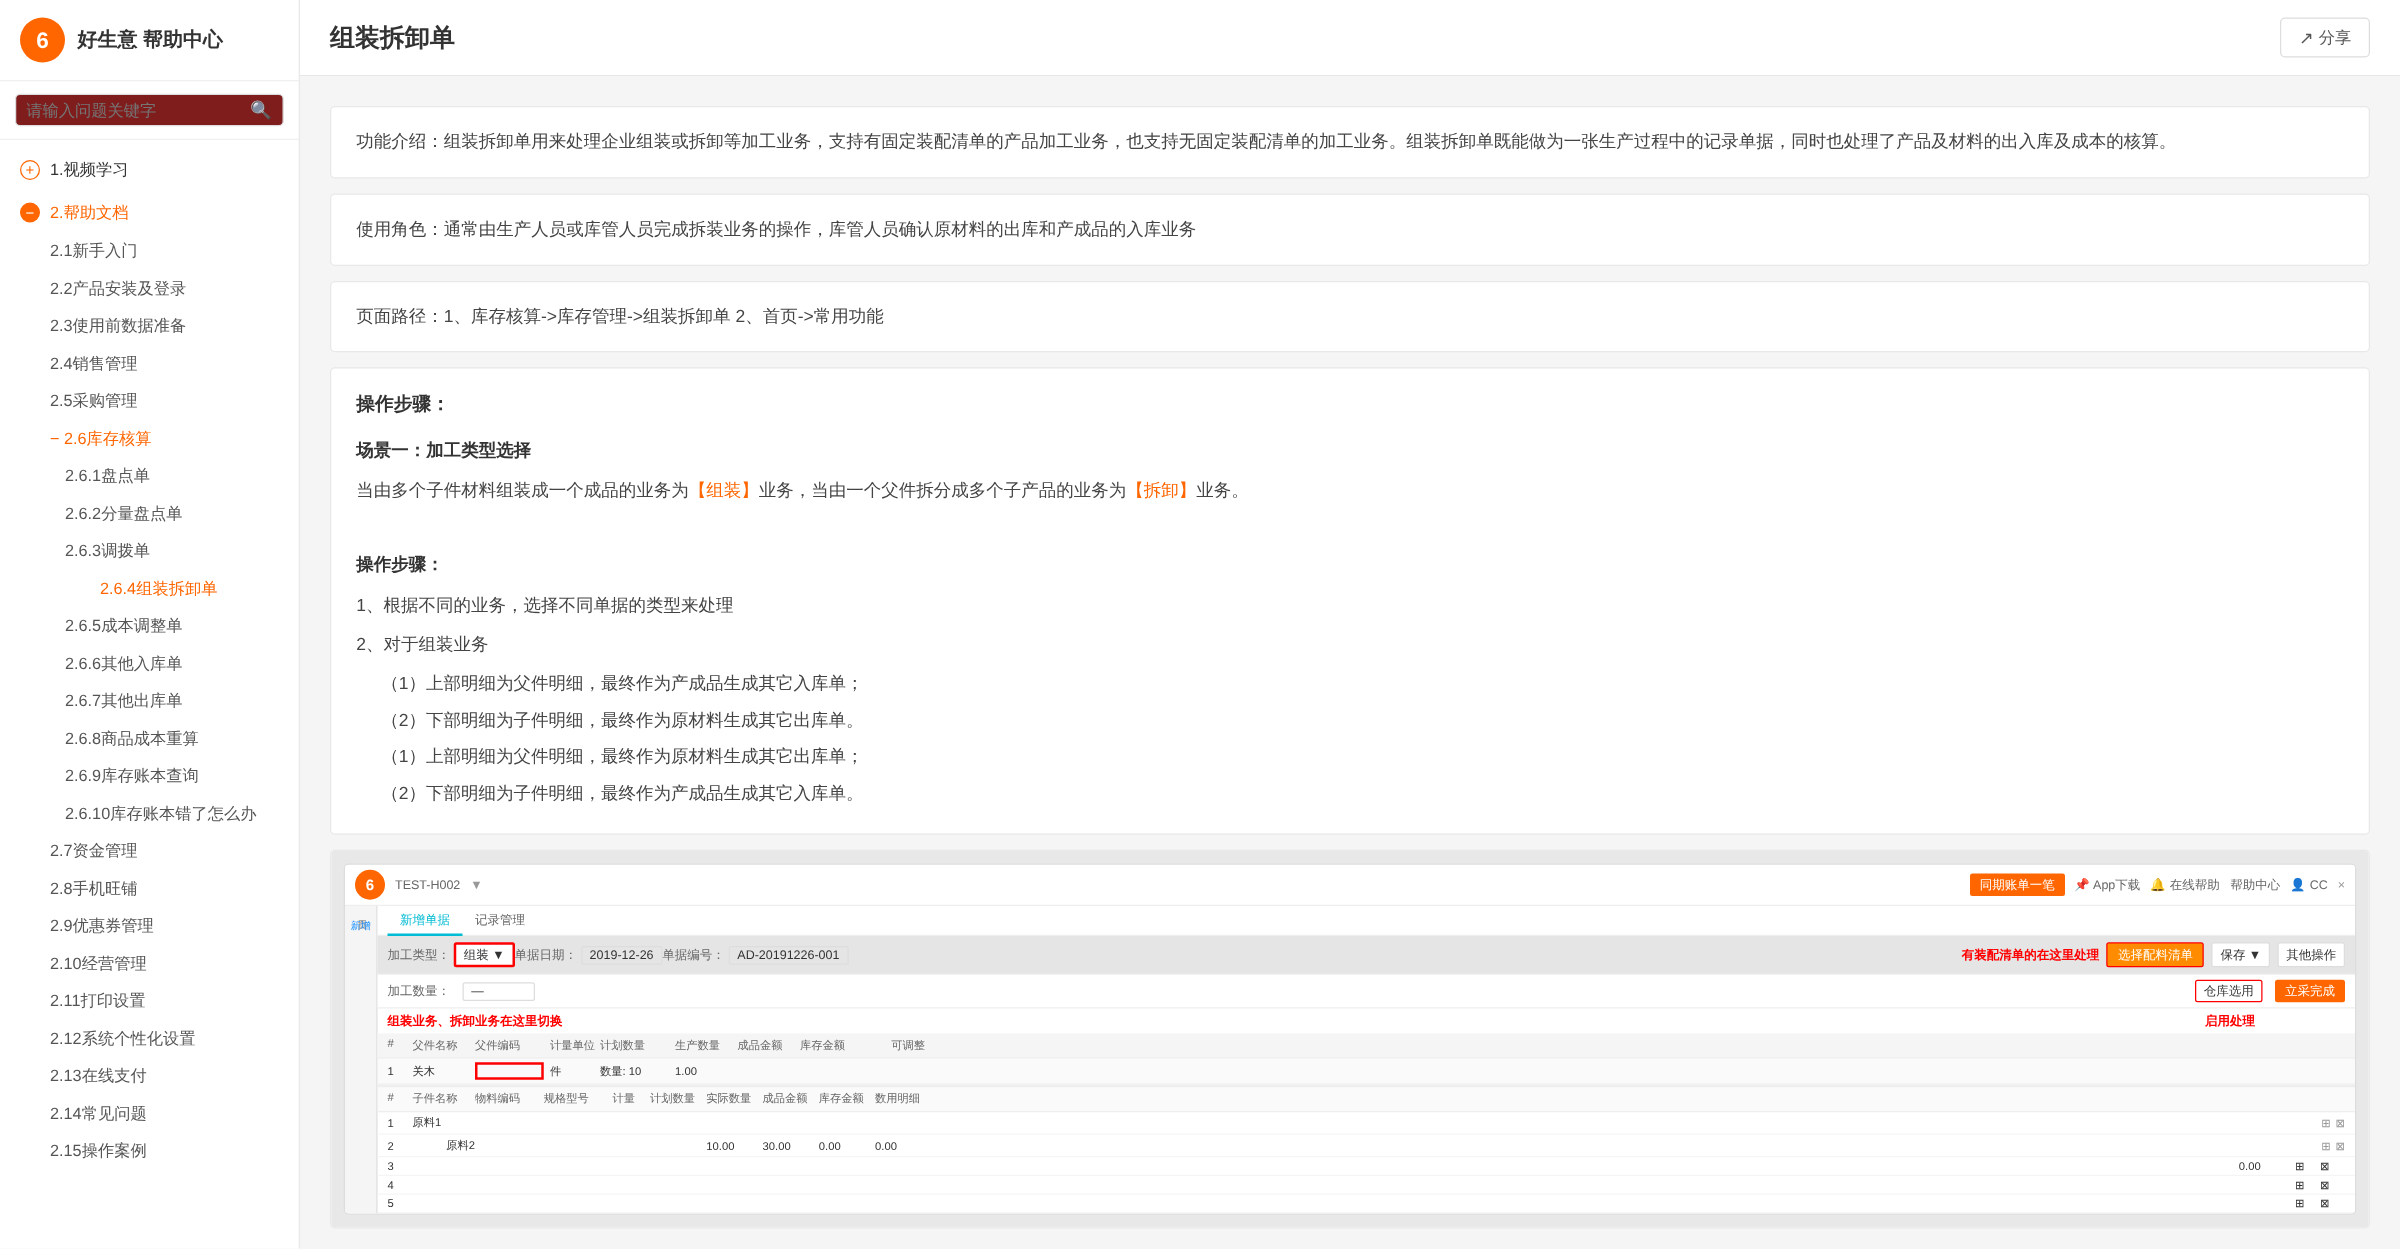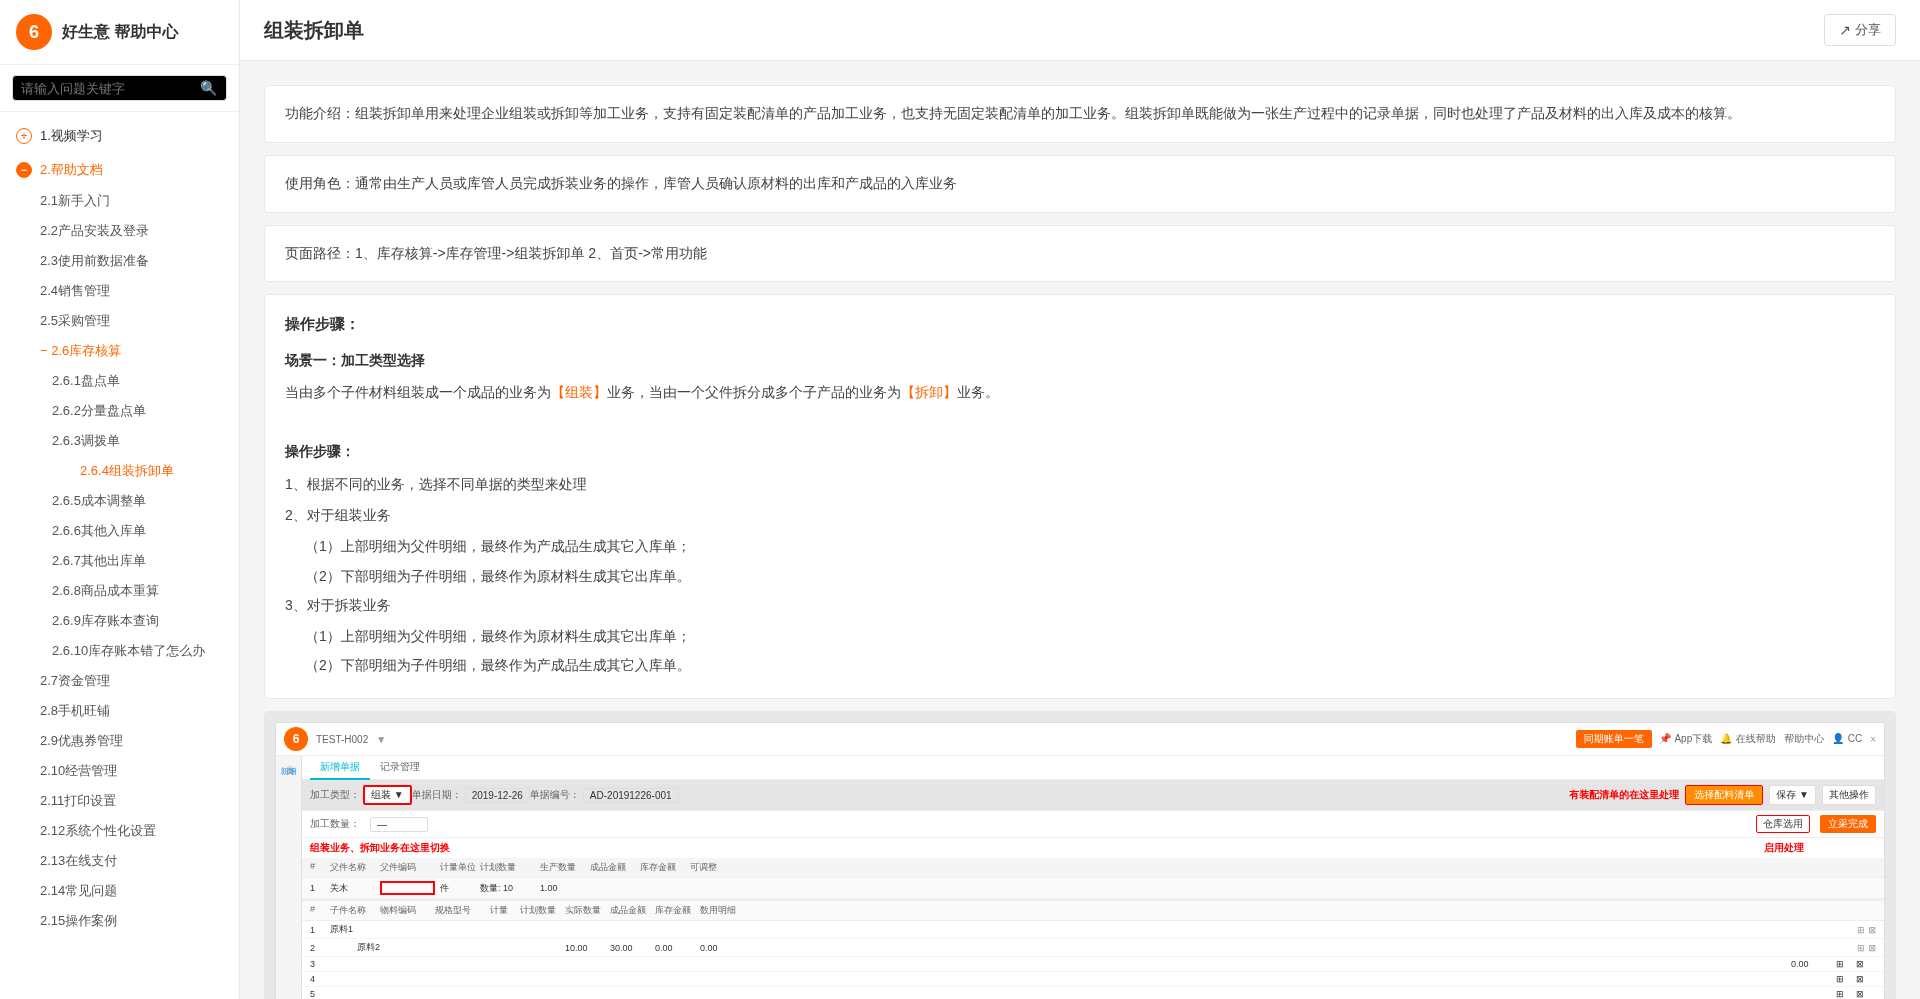--- a/index.html
+++ b/index.html
@@ -49,21 +49,21 @@
       padding: 10px 12px;
       border-bottom: 1px solid #f0f0f0;
     }
 
     #search-box {
       display: flex;
       align-items: center;
       border: 1px solid #ddd;
       border-radius: 4px;
       padding: 4px 8px;
-      background: #000000;
+      background: #7f1d1d;
     }
 
     #search-input {
       border: none;
       outline: none;
       flex: 1;
       font-size: 13px;
       color: #999;
       background: transparent;
     }
@@ -354,21 +354,20 @@
     <div class="content-block">
       <div class="section-title">操作步骤：</div>
       <div class="sub-section-title">场景一：加工类型选择</div>
       <p>当由多个子件材料组装成一个成品的业务为<span class="highlight-orange">【组装】</span>业务，当由一个父件拆分成多个子产品的业务为<span class="highlight-orange">【拆卸】</span>业务。</p>
       <br>
       <div class="sub-section-title">操作步骤：</div>
       <div class="step-item">1、根据不同的业务，选择不同单据的类型来处理</div>
       <div class="step-item">2、对于组装业务</div>
       <div class="sub-step-item">（1）上部明细为父件明细，最终作为产成品生成其它入库单；</div>
       <div class="sub-step-item">（2）下部明细为子件明细，最终作为原材料生成其它出库单。</div>
-      <div class="step-item">3、对于拆装业务</div>
       <div class="sub-step-item">（1）上部明细为父件明细，最终作为原材料生成其它出库单；</div>
       <div class="sub-step-item">（2）下部明细为子件明细，最终作为产成品生成其它入库单。</div>
     </div>
 
     <div class="screenshot-container">
       <div class="screenshot-inner" style="position:relative;background:#e8e8e8;padding:10px;">
 
         <div class="mock-app">
 
           <div style="background:#fff;padding:4px 8px;display:flex;align-items:center;gap:8px;border-bottom:1px solid #eee;font-size:10px;">
@@ -435,21 +434,21 @@
               <div style="background:#fafafa;border-bottom:1px solid #eee;">
                 <div style="display:flex;padding:3px 8px;font-size:9px;color:#666;background:#f5f5f5;border-bottom:1px solid #eee;">
                   <div style="width:20px;">#</div>
                   <div style="width:50px;">父件名称</div>
                   <div style="width:60px;">父件编码</div>
                   <div style="width:40px;">计量单位</div>
                   <div style="width:60px;">计划数量</div>
                   <div style="width:50px;">生产数量</div>
                   <div style="width:50px;">成品金额</div>
                   <div style="width:50px;">库存金额</div>
-                  <div style="width:50px;">可调整</div>
+                  <div style="width:50px;text-align:right;">可调整</div>
                   <div style="flex:1;"></div>
                 </div>
                 <div style="display:flex;padding:3px 8px;font-size:9px;color:#333;align-items:center;">
                   <div style="width:20px;">1</div>
                   <div style="width:50px;font-family:Liberation Mono, monospace;">关木</div>
                   <div style="border:2px solid red;width:55px;height:14px;"></div>
                   <div style="width:40px;margin-left:5px;">件</div>
                   <div style="width:60px;font-size:9px;">数量: 10</div>
                   <div style="width:50px;">1.00</div>
                   <div style="width:50px;"></div>

